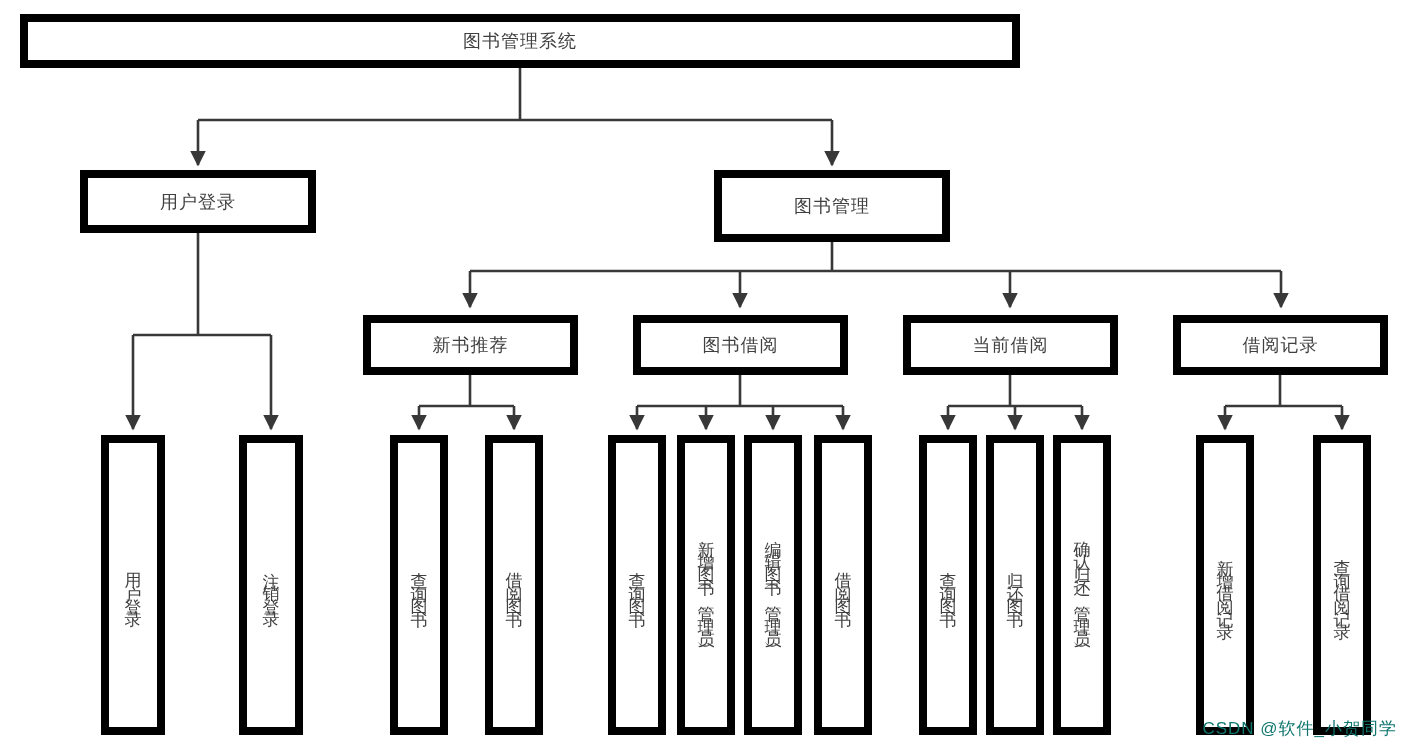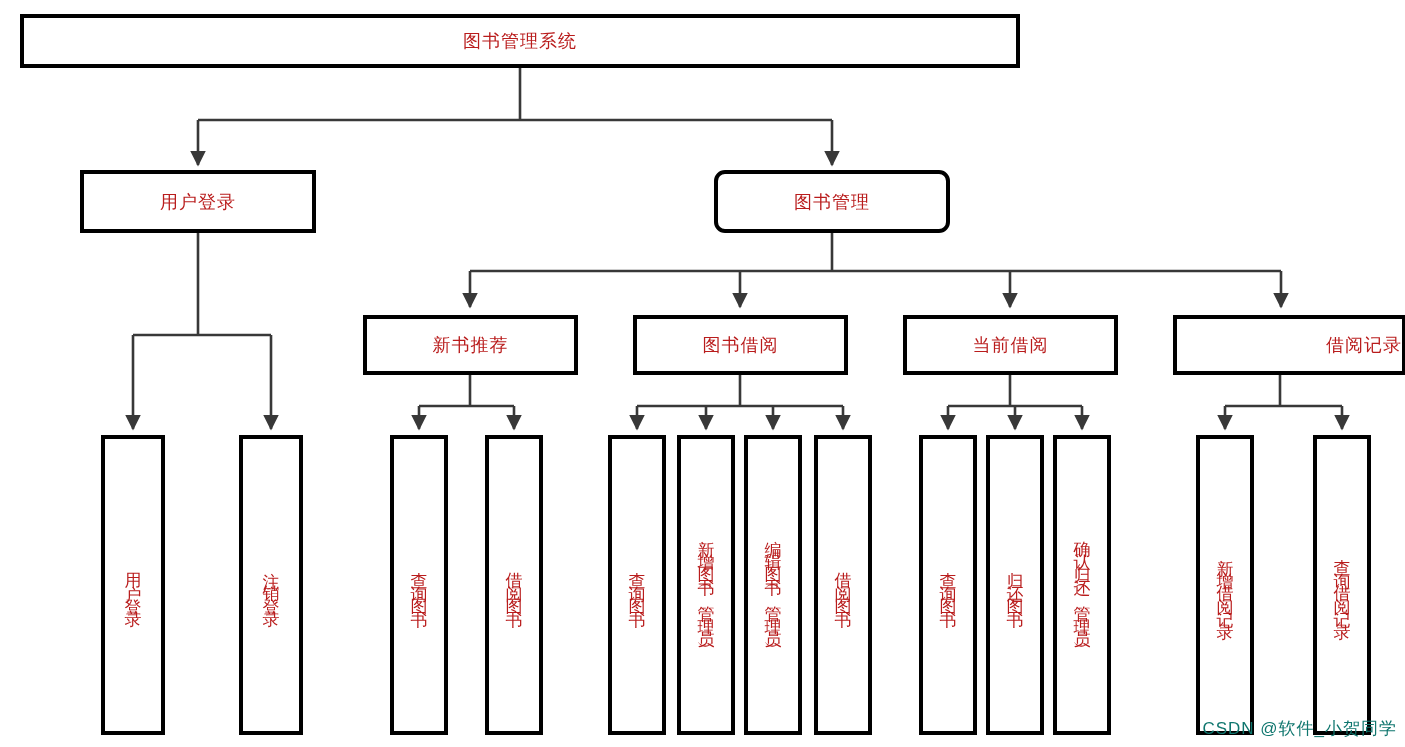--- a/index.html
+++ b/index.html
@@ -21,26 +21,26 @@
     top: 0;
   }
   .wire {
     stroke: #383838;
     stroke-width: 2.6;
     fill: none;
   }
   .node {
     position: absolute;
     box-sizing: border-box;
-    border: 4px solid #000000;
+    border: 8px solid #000000;
     background: #ffffff;
     display: flex;
     align-items: center;
     justify-content: center;
-    color: #b91c1c;
+    color: #404040;
     font-size: 18px;
     letter-spacing: 1px;
     white-space: nowrap;
   }
   .leaf {
     font-size: 17px;
   }
   .leaf .vtext {
     writing-mode: vertical-rl;
     text-orientation: mixed;
@@ -104,34 +104,34 @@
     <path class="wire" d="M1342,406 V429" marker-end="url(#arrow)"></path>
   </svg>
 
   <div class="node" style="left:20px; top:14px; width:1000px; height:54px;">
     <span>图书管理系统</span>
   </div>
 
   <div class="node" style="left:80px; top:170px; width:236px; height:63px;">
     <span>用户登录</span>
   </div>
-  <div class="node" style="left:714px; top:170px; width:236px; height:63px;border-radius:11px;">
+  <div class="node" style="left:714px; top:170px; width:236px; height:72px;">
     <span>图书管理</span>
   </div>
 
   <div class="node" style="left:363px; top:315px; width:215px; height:60px;">
     <span>新书推荐</span>
   </div>
   <div class="node" style="left:903px; top:315px; width:215px; height:60px;">
     <span>当前借阅</span>
   </div>
   <div class="node" style="left:633px; top:315px; width:215px; height:60px;">
     <span>图书借阅</span>
   </div>
-  <div class="node" style="left:1173px; top:315px; width:233px; height:60px;justify-content:flex-end;">
+  <div class="node" style="left:1173px; top:315px; width:215px; height:60px;">
     <span>借阅记录</span>
   </div>
 
   <div class="node leaf" style="left:101px; top:435px; width:64px; height:300px;">
     <span class="vtext">用户登录</span>
   </div>
   <div class="node leaf" style="left:239px; top:435px; width:64px; height:300px;">
     <span class="vtext">注销登录</span>
   </div>
 

